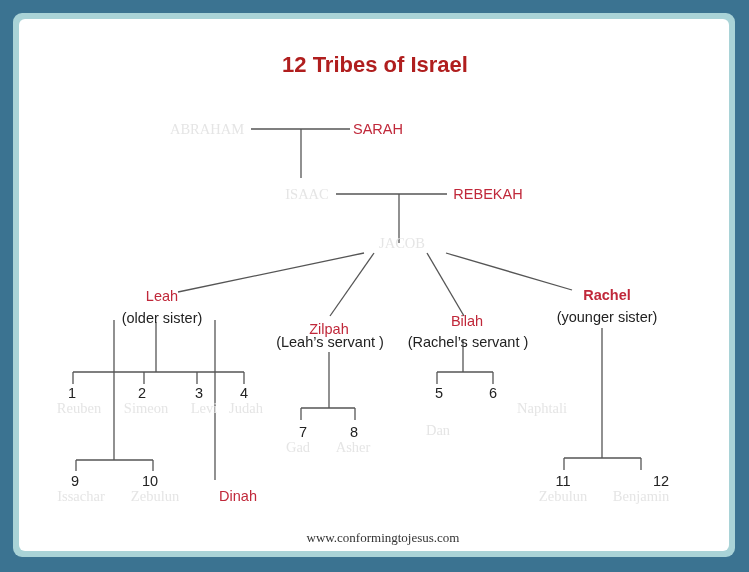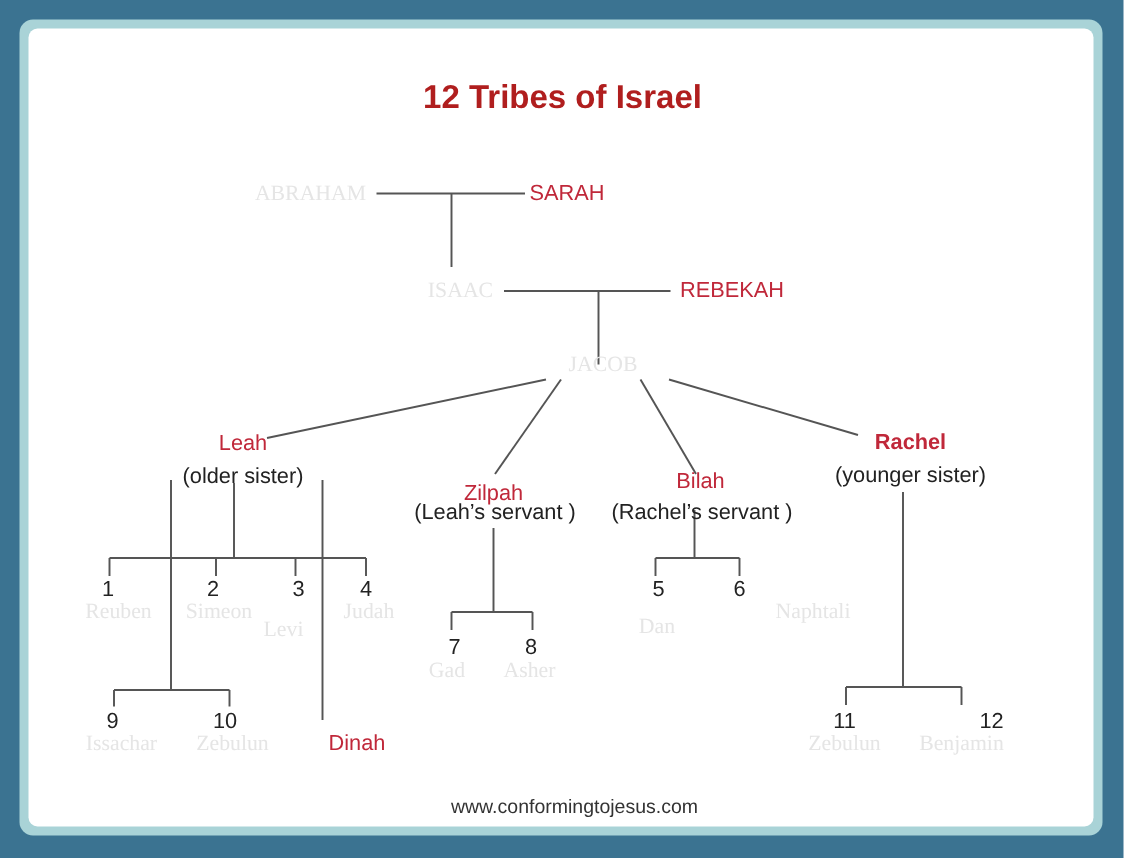--- a/index.html
+++ b/index.html
@@ -21,21 +21,21 @@
   .t {
     position: absolute; white-space: nowrap; line-height: 1;
     transform: translateX(-50%);
     font-size: 14.5px;
   }
   .title { font-size: 22px; font-weight: bold; color: #b01e1e; }
   .male { color: #e5e5e5; font-family: Liberation Serif, serif; }
   .female { color: #c0283a; }
   .note { color: #222222; }
   .num { color: #222222; }
-  .footer { color: #333333; font-size: 13px; }
+  .footer { color: #333333; font-size: 13px; font-family: Liberation Serif, serif; }
 </style>
 </head>
 <body>
 
 <div class="frame"></div>
 <div class="panel"></div>
 
 <svg class="lines" xmlns="http://www.w3.org/2000/svg">
   <g stroke="#555555" stroke-width="1.3" fill="none">
 
@@ -95,26 +95,26 @@
 <div class="t female" style="left:467px; top:314px;">Bilah</div>
 <div class="t note" style="left:468px; top:335px;">(Rachel’s servant )</div>
 <div class="t female" style="left:607px; top:288px;font-weight:bold;">Rachel</div>
 <div class="t note" style="left:607px; top:310px;">(younger sister)</div>
 
 <div class="t num" style="left:72px; top:386px;">1</div>
 <div class="t male" style="left:79px; top:401px;">Reuben</div>
 <div class="t num" style="left:142px; top:386px;">2</div>
 <div class="t male" style="left:146px; top:401px;">Simeon</div>
 <div class="t num" style="left:199px; top:386px;">3</div>
-<div class="t male" style="left:189px; top:401px;margin-top:12px;">Levi</div>
+<div class="t male" style="left:204px; top:401px;">Levi</div>
 <div class="t num" style="left:244px; top:386px;">4</div>
 <div class="t male" style="left:246px; top:401px;">Judah</div>
 
 <div class="t num" style="left:439px; top:386px;">5</div>
-<div class="t male" style="left:438px; top:411px;">Dan</div>
+<div class="t male" style="left:438px; top:423px;">Dan</div>
 <div class="t num" style="left:493px; top:386px;">6</div>
 <div class="t male" style="left:496px; top:401px;margin-left:46px;">Naphtali</div>
 
 <div class="t num" style="left:303px; top:425px;">7</div>
 <div class="t male" style="left:298px; top:440px;">Gad</div>
 <div class="t num" style="left:354px; top:425px;">8</div>
 <div class="t male" style="left:353px; top:440px;">Asher</div>
 
 <div class="t num" style="left:75px; top:474px;">9</div>
 <div class="t male" style="left:81px; top:489px;">Issachar</div>

